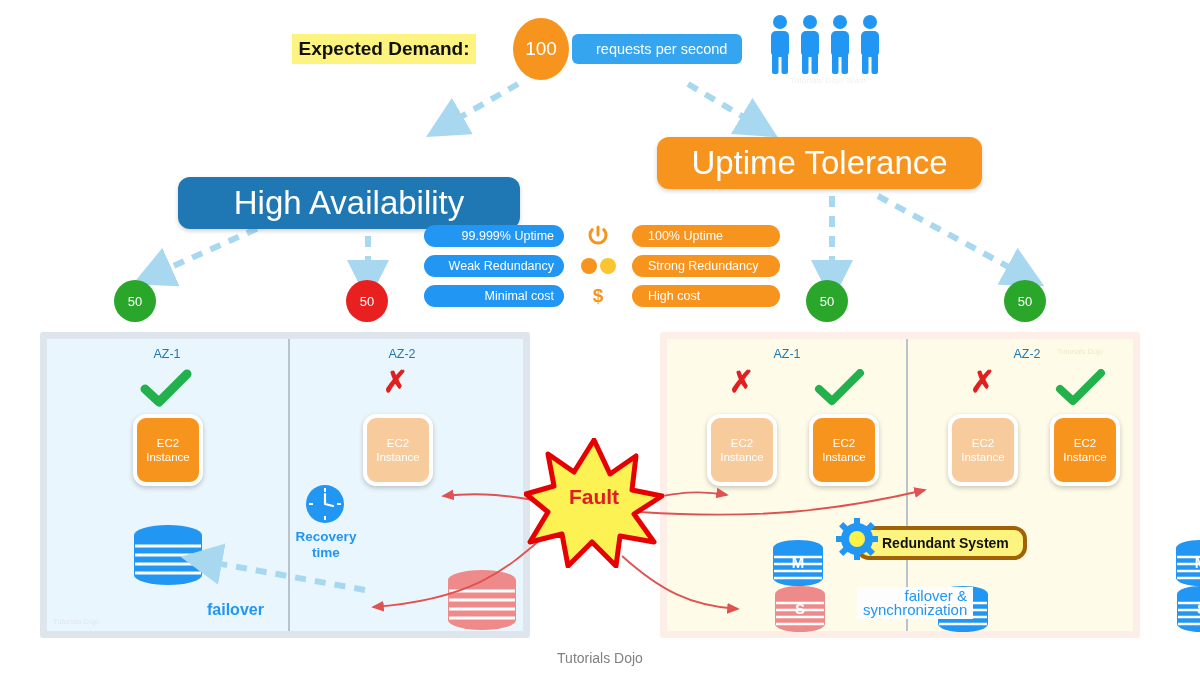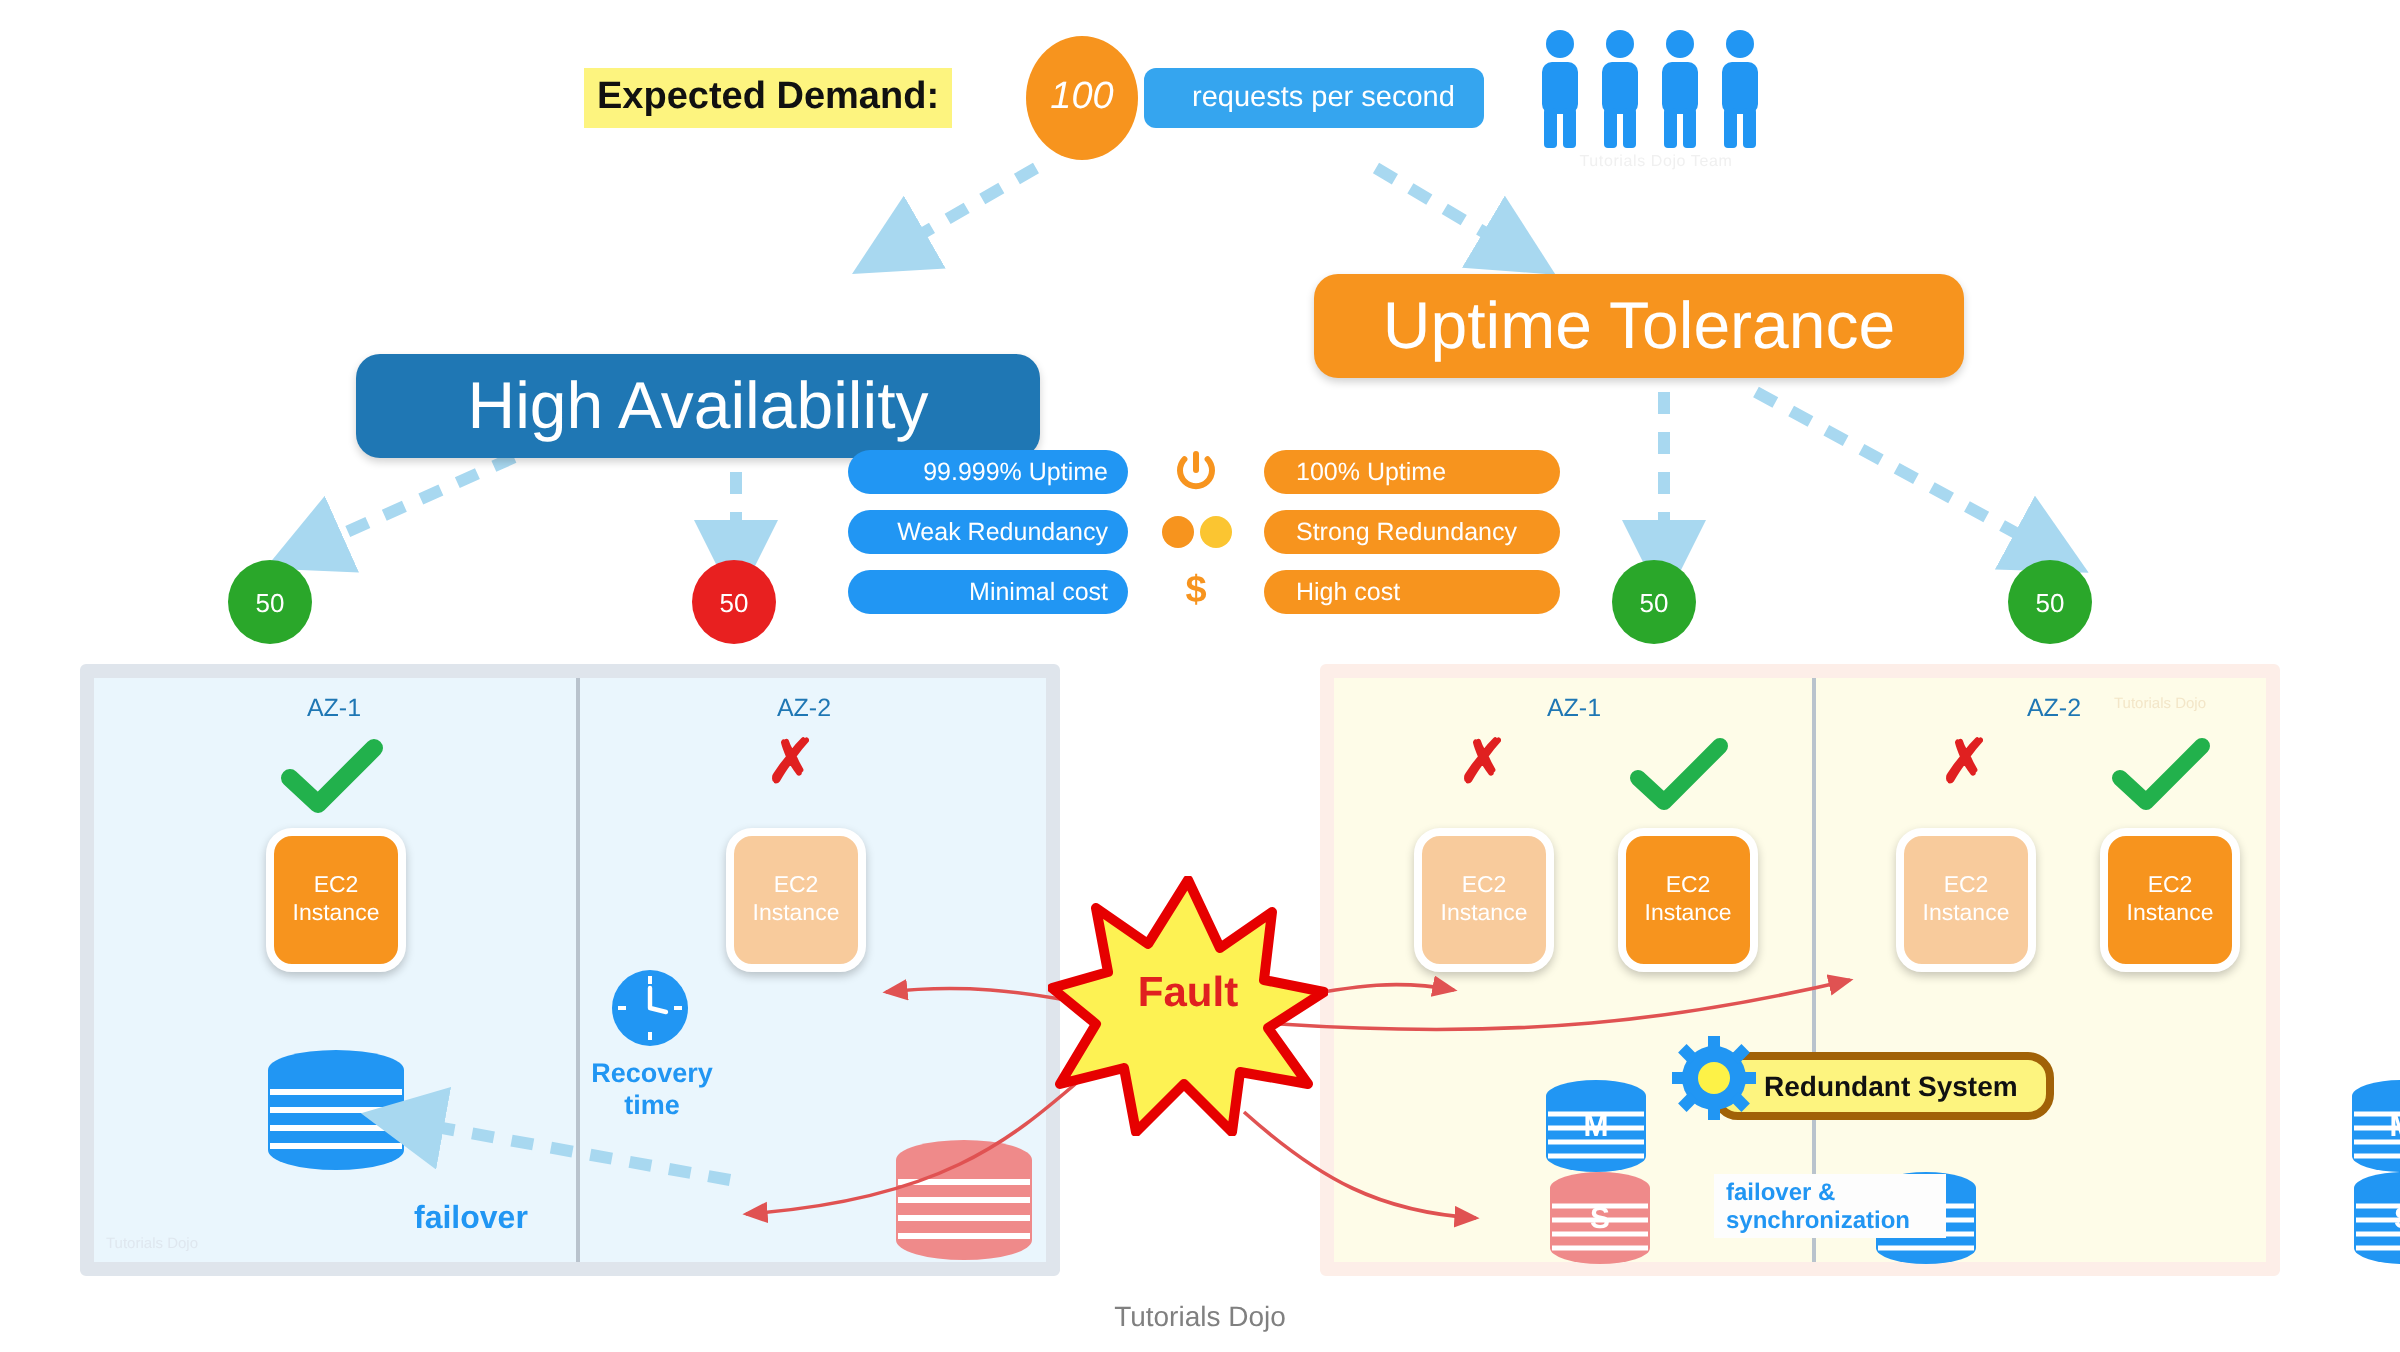--- a/index.html
+++ b/index.html
@@ -7,21 +7,21 @@
   #stage{position:relative;width:1200px;height:676px;background:#fff;}
   .abs{position:absolute;}
 
   
   .demand-label{left:280px;top:34px;width:184px;height:30px;background:#fdf47f;
     display:flex;align-items:center;justify-content:center;font-size:19px;font-weight:bold;color:#111;margin-left:12px;}
   .rps-pill{left:572px;top:34px;width:170px;height:30px;background:#35a5ef;border-radius:6px;
     display:flex;align-items:center;padding-left:24px;box-sizing:border-box;
     color:#fff;font-size:14.5px;}
   .demand-circle{left:513px;top:18px;width:56px;height:62px;background:#f7941e;border-radius:50%;
-    display:flex;align-items:center;justify-content:center;color:#fff;font-size:19px;z-index:3;font-style:italic;}
+    display:flex;align-items:center;justify-content:center;color:#fff;font-size:19px;z-index:3;}
 
   .people{left:768px;top:14px;width:120px;height:62px;}
   .people-cap{left:760px;top:76px;width:136px;text-align:center;font-size:8px;color:#f0f0f0;letter-spacing:.3px;}
 
   
   .title-banner{height:52px;border-radius:12px;display:flex;align-items:center;justify-content:center;
     color:#fff;font-size:33px;box-shadow:0 2px 4px rgba(0,0,0,.18);}
   .ha-title{left:178px;top:137px;width:342px;background:#1f77b4;margin-top:40px;}
   .ft-title{left:657px;top:137px;width:325px;background:#f7941e;}
 
@@ -56,21 +56,21 @@
 
   .mark{font-size:30px;font-weight:bold;line-height:1;}
   .bad{color:#e02020;}
 
   
   .db{position:relative;}
 
   
   .rec-txt{font-size:13.5px;font-weight:bold;color:#2196f3;text-align:center;line-height:16px;}
   .failover{font-size:16px;font-weight:bold;color:#2196f3;}
-  .sync{font-size:12px;font-weight:bold;color:#2196f3;text-align:left;line-height:14px;background:#fdfdfd;padding:2px 6px;}
+  .sync{font-size:15px;font-weight:normal;color:#2196f3;text-align:right;line-height:14px;background:#fdfdfd;padding:2px 6px;}
   .redundant{left:856px;top:526px;height:26px;background:#fdf47f;border:4px solid #a16207;border-radius:13px;
     display:flex;align-items:center;padding:0 14px 0 22px;font-size:14px;font-weight:bold;color:#111;}
   .fault-txt{position:absolute;left:0;right:0;top:47px;text-align:center;
     color:#e02020;font-size:21px;font-weight:bold;}
   .wm{font-size:7.5px;color:#dfe7ef;}
   .wm-r{font-size:7.5px;color:#f3e6c8;}
   .footer{left:0;top:650px;width:1200px;text-align:center;font-size:14px;color:#808080;}
 </style>
 </head>
 <body>

